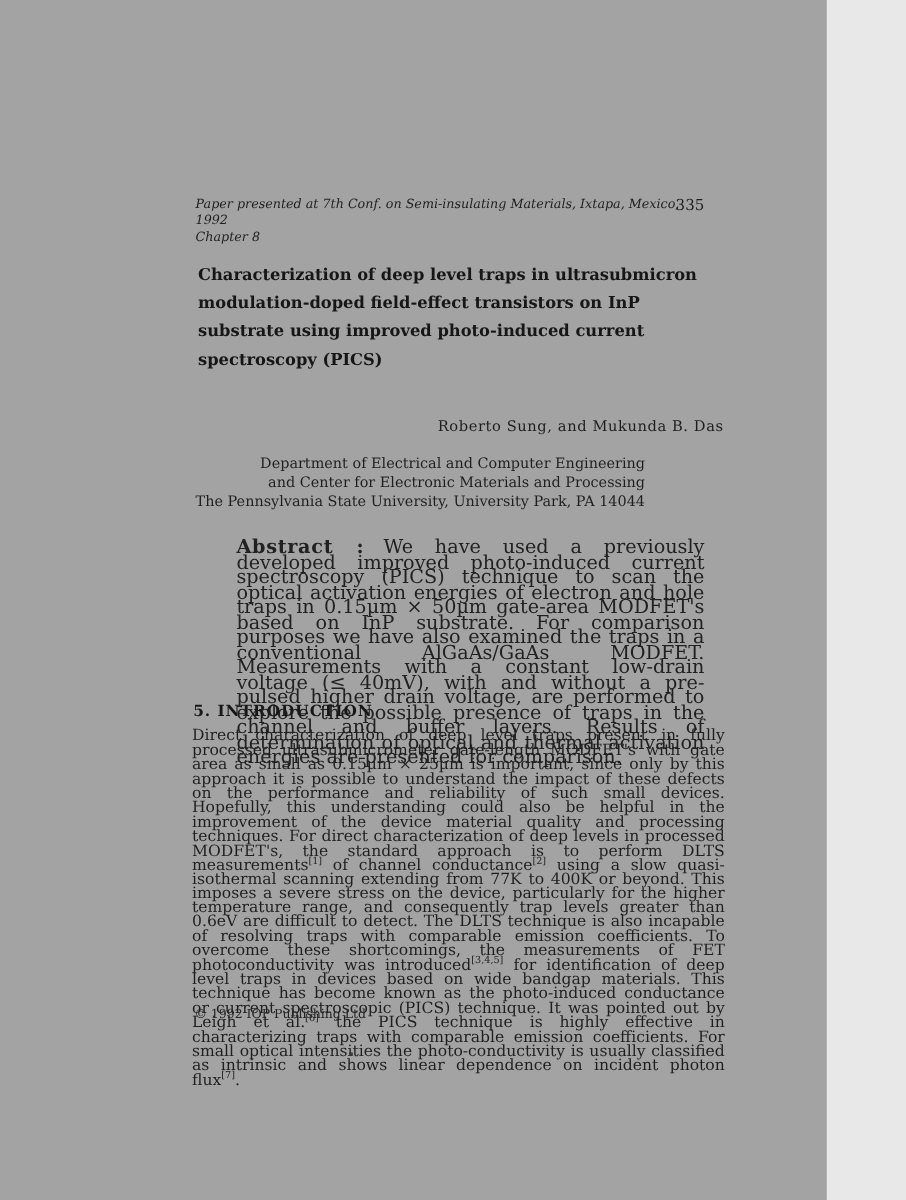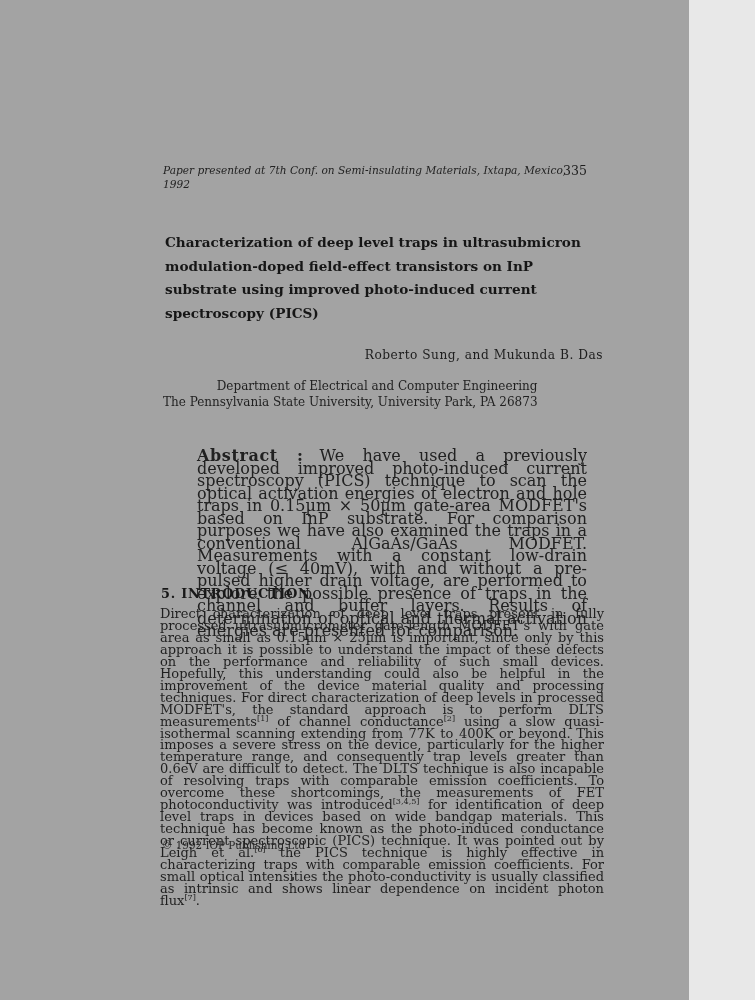--- a/index.html
+++ b/index.html
@@ -35,21 +35,20 @@
   }
   .paper-title {
     position: absolute;
     left: 165px;
     top: 218px;
     width: 436px;
     font-size: 13.6px;
     font-weight: bold;
     line-height: 23.5px;
     color: #161616;
-    margin-top: 13px;
   }
   .authors {
     position: absolute;
     left: 160px;
     top: 348px;
     width: 443px;
     text-align: right;
     font-size: 12.2px;
     letter-spacing: 0.5px;
     color: #1d1d1d;
@@ -118,31 +117,33 @@
     background: #3a3a3a;
   }
 </style>
 </head>
 <body>
 
 <div class="page">
 
   <div class="running-head">
     <div>Paper presented at 7th Conf. on Semi-insulating Materials, Ixtapa, Mexico, 1992</div>
+    <div>Chapter 8</div>
   </div>
 
   <div class="page-number">335</div>
 
   <div class="paper-title">Characterization of deep level traps in ultrasubmicron modulation-doped field-effect transistors on InP substrate using improved photo-induced current spectroscopy (PICS)</div>
 
   <div class="authors">Roberto Sung, and Mukunda B. Das</div>
 
   <div class="affiliation">
     <div>Department of Electrical and Computer Engineering</div>
-    <div>The Pennsylvania State University, University Park, PA 26873</div>
+    <div>and Center for Electronic Materials and Processing</div>
+    <div>The Pennsylvania State University, University Park, PA 14044</div>
   </div>
 
   <div class="abstract">
     <span class="abstract-label">Abstract :</span><span>We have used a previously developed improved photo-induced current spectroscopy (PICS) technique to scan the optical activation energies of electron and hole traps in 0.15µm × 50µm gate-area MODFET's based on InP substrate. For comparison purposes we have also examined the traps in a conventional AlGaAs/GaAs MODFET. Measurements with a constant low-drain voltage (≤ 40mV), with and without a pre-pulsed higher drain voltage, are performed to explore the possible presence of traps in the channel and buffer layers. Results of determination of optical and thermal activation energies are presented for comparison.</span>
   </div>
 
   <div class="section-heading">5. INTRODUCTION</div>
 
   <div class="intro-paragraph">Direct characterization of deep level traps present in fully processed ultrasubmicrometer gate-length MODFET's with gate area as small as 0.15µm × 25µm is important, since only by this approach it is possible to understand the impact of these defects on the performance and reliability of such small devices. Hopefully, this understanding could also be helpful in the improvement of the device material quality and processing techniques. For direct characterization of deep levels in processed MODFET's, the standard approach is to perform DLTS measurements<sup>[1]</sup> of channel conductance<sup>[2]</sup> using a slow quasi-isothermal scanning extending from 77K to 400K or beyond. This imposes a severe stress on the device, particularly for the higher temperature range, and consequently trap levels greater than 0.6eV are difficult to detect. The DLTS technique is also incapable of resolving traps with comparable emission coefficients. To overcome these shortcomings, the measurements of FET photoconductivity was introduced<sup>[3,4,5]</sup> for identification of deep level traps in devices based on wide bandgap materials. This technique has become known as the photo-induced conductance or current spectroscopic (PICS) technique. It was pointed out by Leigh et al.<sup>[6]</sup> the PICS technique is highly effective in characterizing traps with comparable emission coefficients. For small optical intensities the photo-conductivity is usually classified as intrinsic and shows linear dependence on incident photon flux<sup>[7]</sup>.</div>
 

